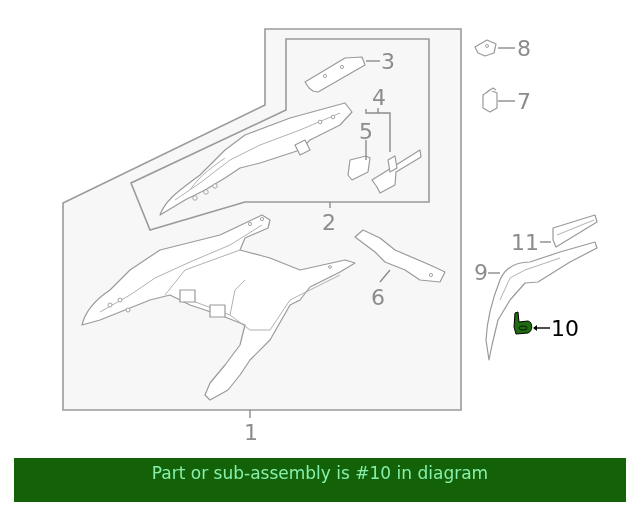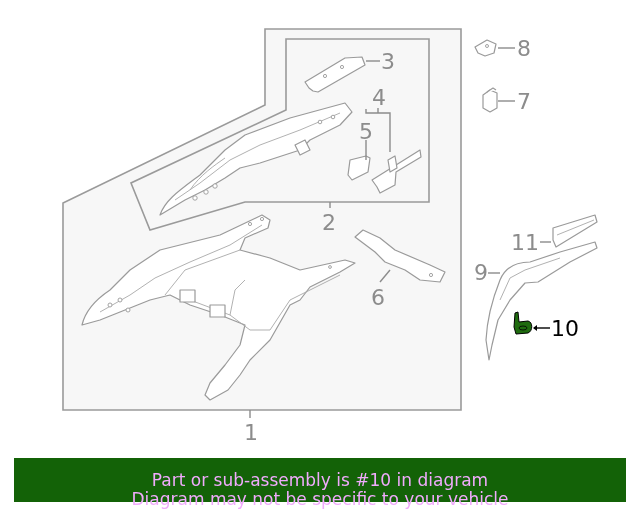--- a/index.html
+++ b/index.html
@@ -6,21 +6,21 @@
   body { width:640px; height:512px; position:relative; overflow:hidden; font-family:"DejaVu Sans", sans-serif; }
   #diagram { position:absolute; left:0; top:0; width:640px; height:455px; }
   .callout { font-family:"DejaVu Sans", sans-serif; font-size:22px; fill:#8c8c8c; }
   .callout.hl { fill:#000000; }
   .part { fill:#ffffff; stroke:#9a9a9a; stroke-width:1.2; stroke-linejoin:round; }
   .detail { fill:none; stroke:#a8a8a8; stroke-width:0.9; }
   .hole { fill:#ffffff; stroke:#9a9a9a; stroke-width:0.9; }
   .lead { stroke:#8c8c8c; stroke-width:1.4; fill:none; }
   .lead.hl { stroke:#000000; }
   #banner { position:absolute; left:14px; top:458px; width:612px; height:44px; background:#136207;
-            color:#f0abfc; text-align:center; font-size:17px; line-height:19px; padding-top:13px; box-sizing:border-box; }
+            color:#86efac; text-align:center; font-size:17px; line-height:19px; padding-top:6px; box-sizing:border-box; }
   #banner div { white-space:nowrap; }
 </style>
 </head>
 <body>
 
 <svg id="diagram" viewBox="0 0 640 455" xmlns="http://www.w3.org/2000/svg">
 
   <polygon points="63,203 63,410 461,410 461,29 265,29 265,105" fill="#f7f7f7" stroke="#9a9a9a" stroke-width="1.6"></polygon>
 
   <polygon points="131,183 150,230 245,202 429,202 429,39 286,39 286,110" fill="#f7f7f7" stroke="#9a9a9a" stroke-width="1.6"></polygon>
@@ -122,14 +122,13 @@
   <text class="callout" x="371" y="305">6</text>
   <text class="callout" x="517" y="109">7</text>
   <text class="callout" x="517" y="56">8</text>
   <text class="callout" x="474" y="280">9</text>
   <text class="callout hl" x="551" y="336">10</text>
   <text class="callout" x="511" y="250">11</text>
 </svg>
 
 <div id="banner">
   <div>Part or sub-assembly is #10 in diagram</div>
-  <div>Diagram may not be specific to your vehicle</div>
 </div>
 
 </body></html>

